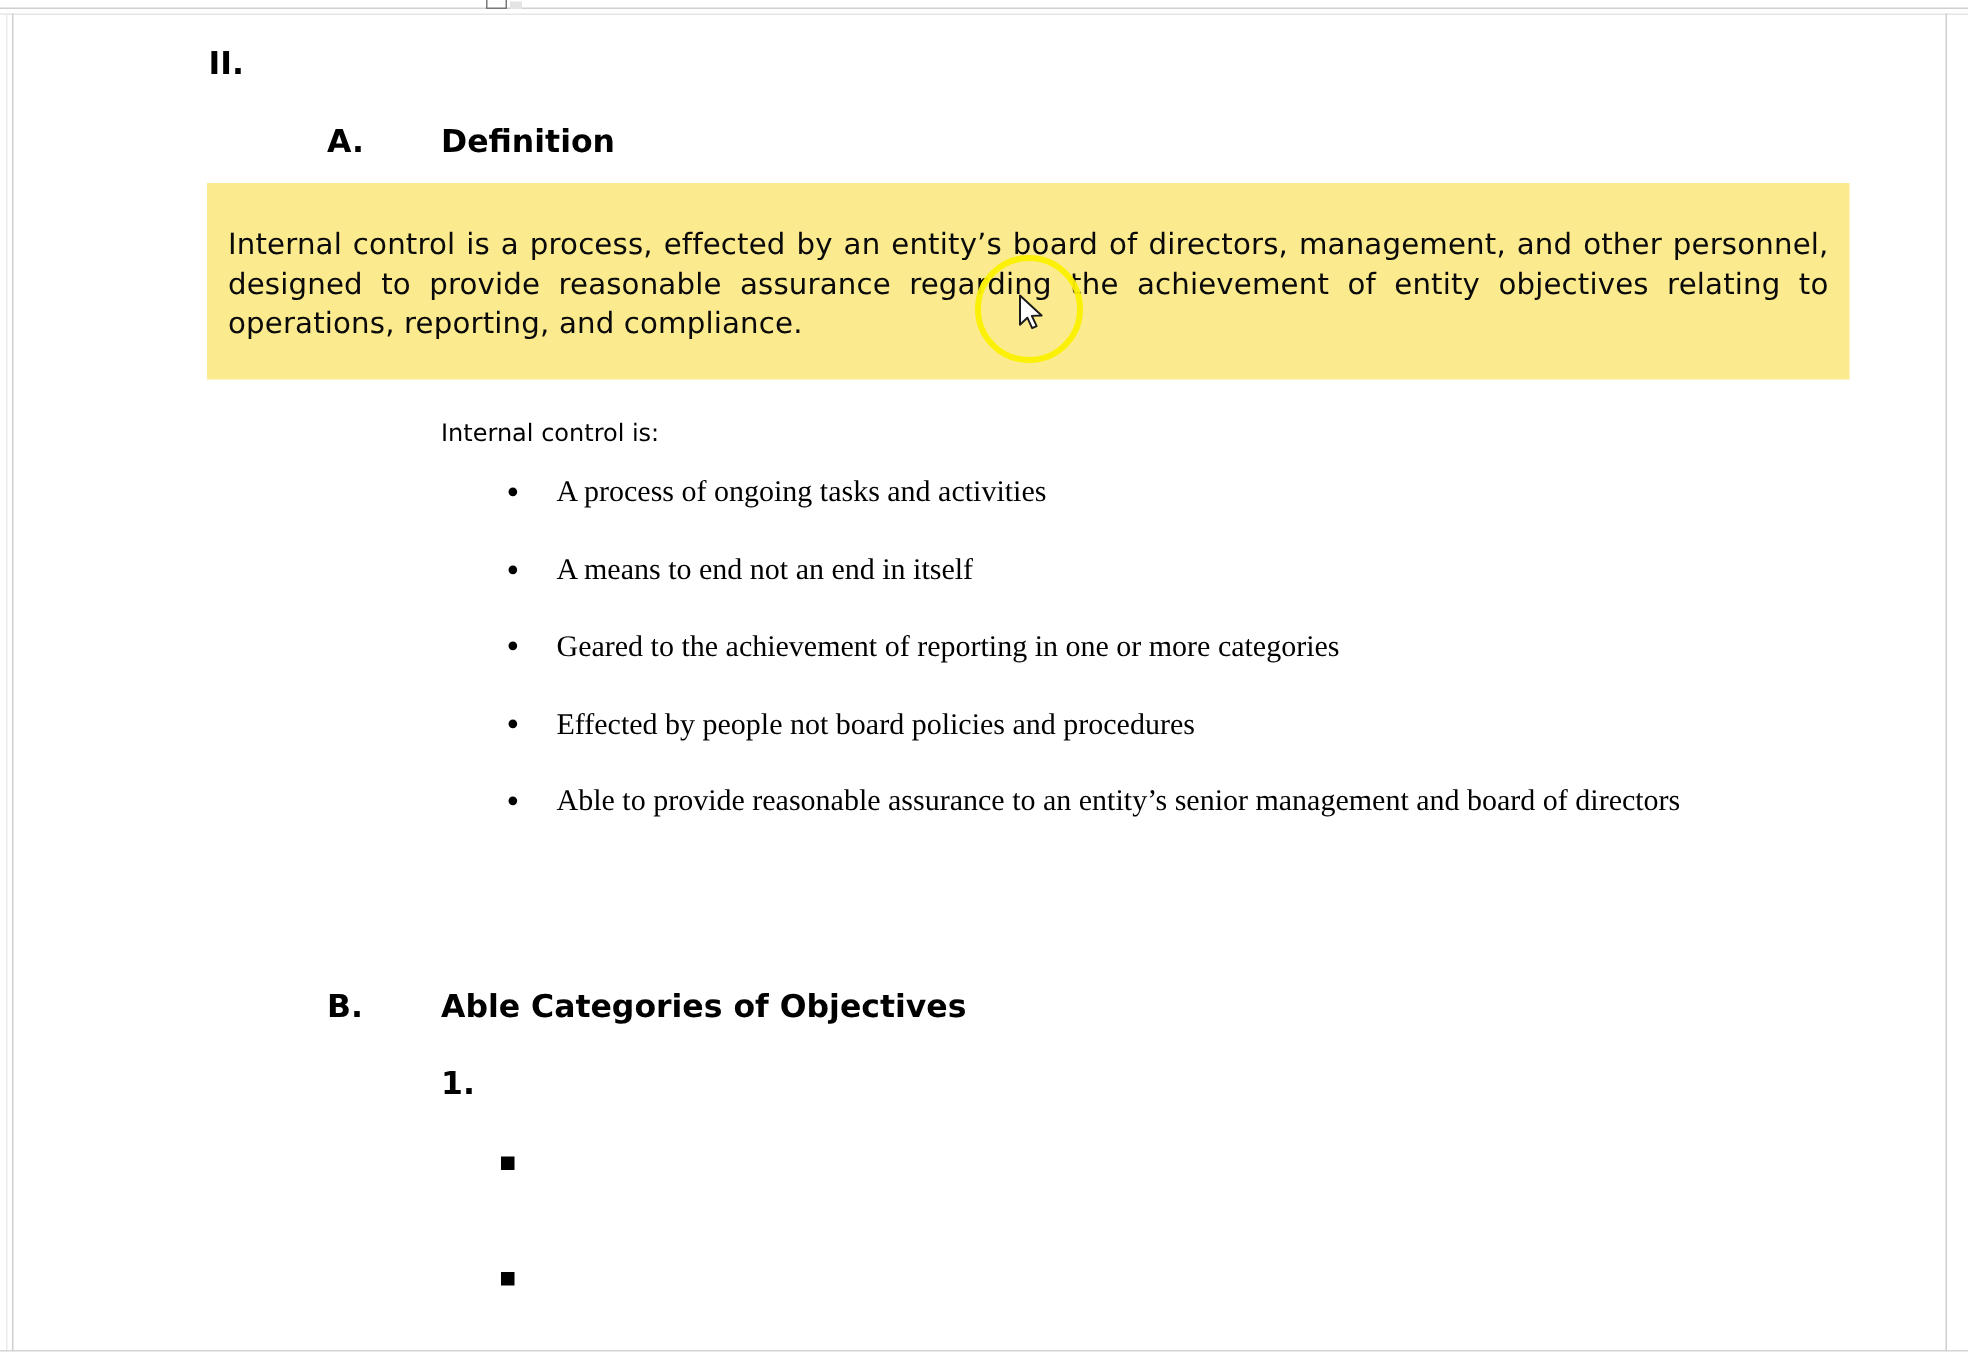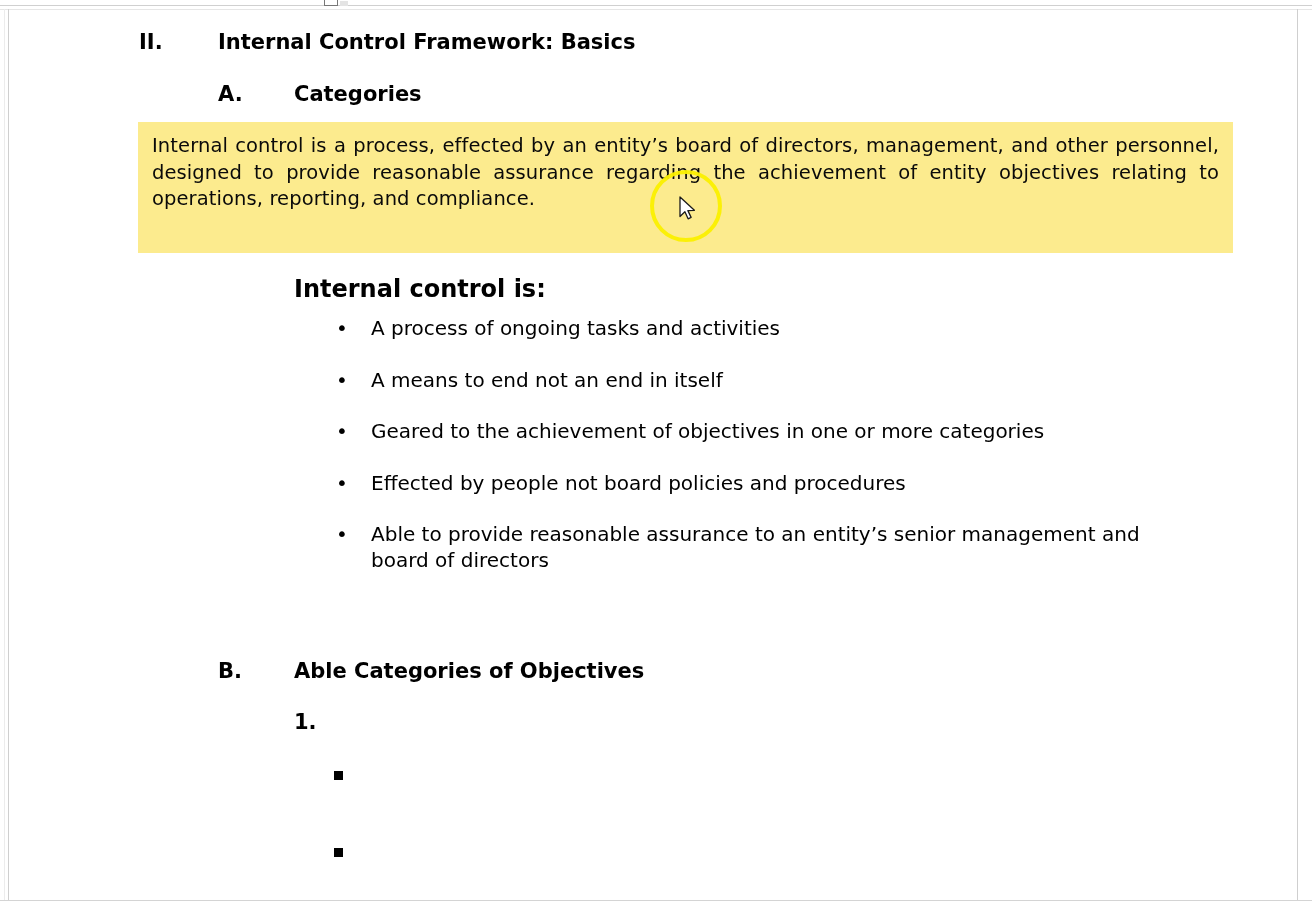--- a/index.html
+++ b/index.html
@@ -112,39 +112,38 @@
   .h3 .num { width: 77px; }
   .h3-1 { top: 700px; }
 
   .highlight-block {
     position: absolute;
     left: 138px;
     top: 112px;
     width: 1095px;
     height: 131px;
     background: #fceb8e;
-    padding: 11px 14px 0 14px;
+    padding: 28px 14px 0 14px;
     box-sizing: border-box;
   }
   .highlight-block p {
     margin: 0;
     font-size: 19.5px;
     line-height: 26.5px;
     text-align: justify;
     color: #0a0a0a;
     letter-spacing: 0.1px;
   }
 
   .lead-in {
     position: absolute;
     left: 294px;
     top: 266px;
-    font-size: 24px;
+    font-size: 16px;
     line-height: 26px;
-    font-weight: bold;
   }
 
   .bullets {
     position: absolute;
     left: 336px;
     top: 305px;
     width: 900px;
   }
   .bullet-item {
     position: relative;
@@ -157,20 +156,21 @@
   .bullet-item .dot {
     width: 35px;
     flex: 0 0 35px;
     text-align: left;
     font-size: 20px;
     line-height: 26px;
   }
   .bullet-item .btext {
     flex: 1 1 auto;
     max-width: 825px;
+    font-family: Liberation Serif, serif;
   }
 
   .sq-bullets {
     position: absolute;
     left: 334px;
     top: 753px;
     width: 700px;
   }
   .sq-item {
     display: flex;
@@ -225,46 +225,45 @@
   <div class="edge-left"></div>
   <div class="edge-right"></div>
   <div class="edge-bottom"></div>
   <div class="ruler-tab"></div>
   <div class="ruler-tab-ghost"></div>
 
   <div id="doc">
 
     <div class="heading-row h1">
       <span class="num">II.</span>
-      <span class="txt">Internal Control Framework: Basics</span>
     </div>
 
     <div class="heading-row h2 h2-a">
       <span class="num">A.</span>
-      <span class="txt">Categories</span>
+      <span class="txt">Definition</span>
     </div>
 
     <div class="highlight-block">
       <p>Internal control is a process, effected by an entity’s board of directors, management, and other personnel, designed to provide reasonable assurance regarding the achievement of entity objectives relating to operations, reporting, and compliance.</p>
     </div>
 
     <div class="lead-in">Internal control is:</div>
 
     <div class="bullets">
       <div class="bullet-item">
         <span class="dot">•</span>
         <span class="btext">A process of ongoing tasks and activities</span>
       </div>
       <div class="bullet-item">
         <span class="dot">•</span>
         <span class="btext">A means to end not an end in itself</span>
       </div>
       <div class="bullet-item">
         <span class="dot">•</span>
-        <span class="btext">Geared to the achievement of objectives in one or more categories</span>
+        <span class="btext">Geared to the achievement of reporting in one or more categories</span>
       </div>
       <div class="bullet-item">
         <span class="dot">•</span>
         <span class="btext">Effected by people not board policies and procedures</span>
       </div>
       <div class="bullet-item">
         <span class="dot">•</span>
         <span class="btext">Able to provide reasonable assurance to an entity’s senior management and board of directors</span>
       </div>
     </div>

